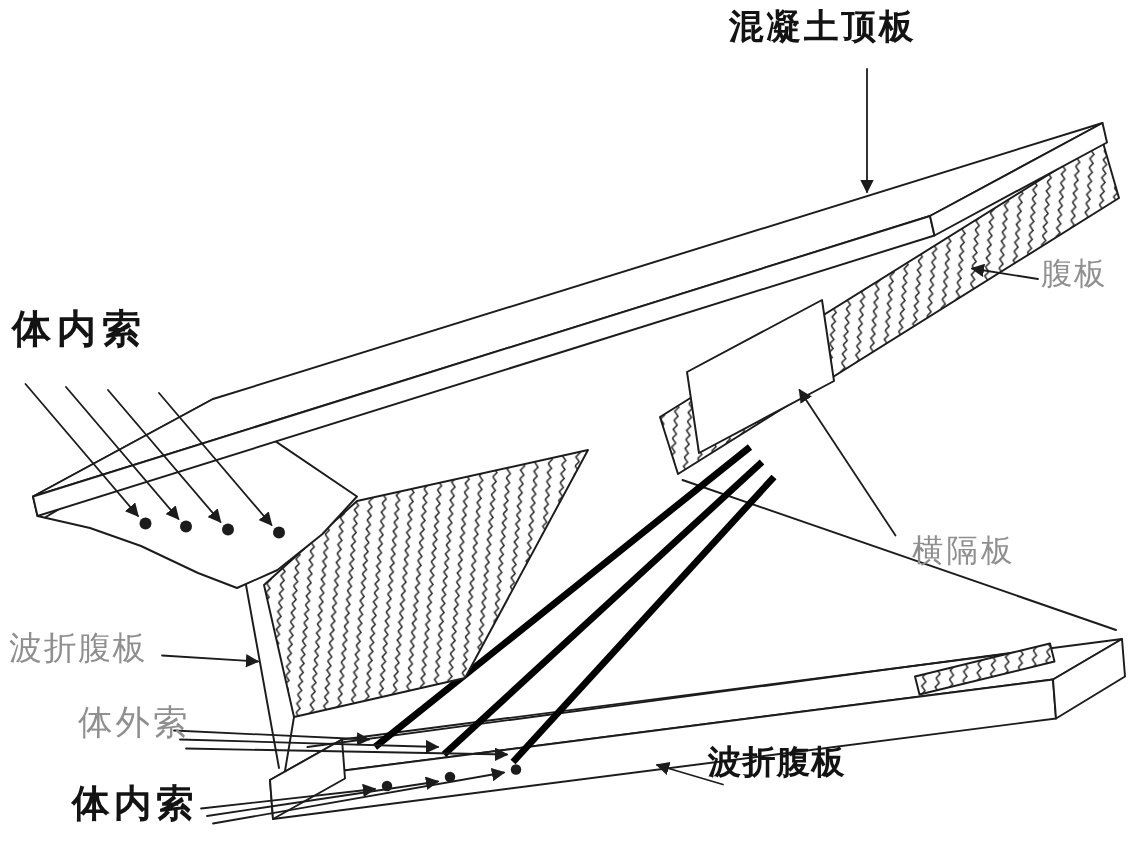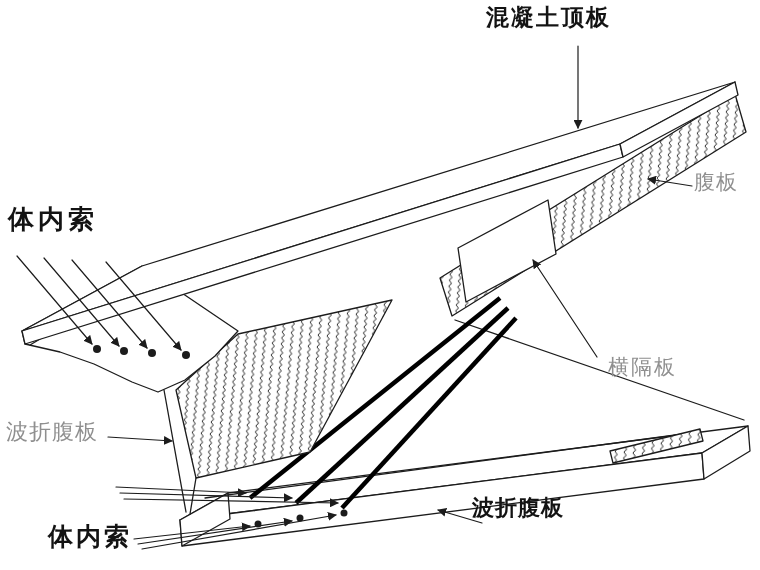--- a/index.html
+++ b/index.html
@@ -105,18 +105,19 @@
   <div class="lbl" style="left:486px;top:5px;font-size:23px;font-weight:600;letter-spacing:2px;">混凝土顶板</div>
 
   <div class="lbl gray" style="left:694px;top:170px;font-size:21px;letter-spacing:1px;">腹板</div>
 
   <div class="lbl" style="left:8px;top:205px;font-size:26px;font-weight:700;letter-spacing:4px;">体内索</div>
 
   <div class="lbl gray" style="left:608px;top:355px;font-size:21px;letter-spacing:2px;">横隔板</div>
 
   <div class="lbl gray" style="left:6px;top:419px;font-size:22px;letter-spacing:1px;">波折腹板</div>
 
+  <div class="lbl gray" style="left:52px;top:469px;font-size:23px;letter-spacing:2px;">体外索</div>
 
   <div class="lbl" style="left:472px;top:495px;font-size:22px;font-weight:600;letter-spacing:1px;">波折腹板</div>
 
   <div class="lbl" style="left:48px;top:523px;font-size:25px;font-weight:700;letter-spacing:3px;">体内索</div>
 
 </div>
 
 </body></html>

